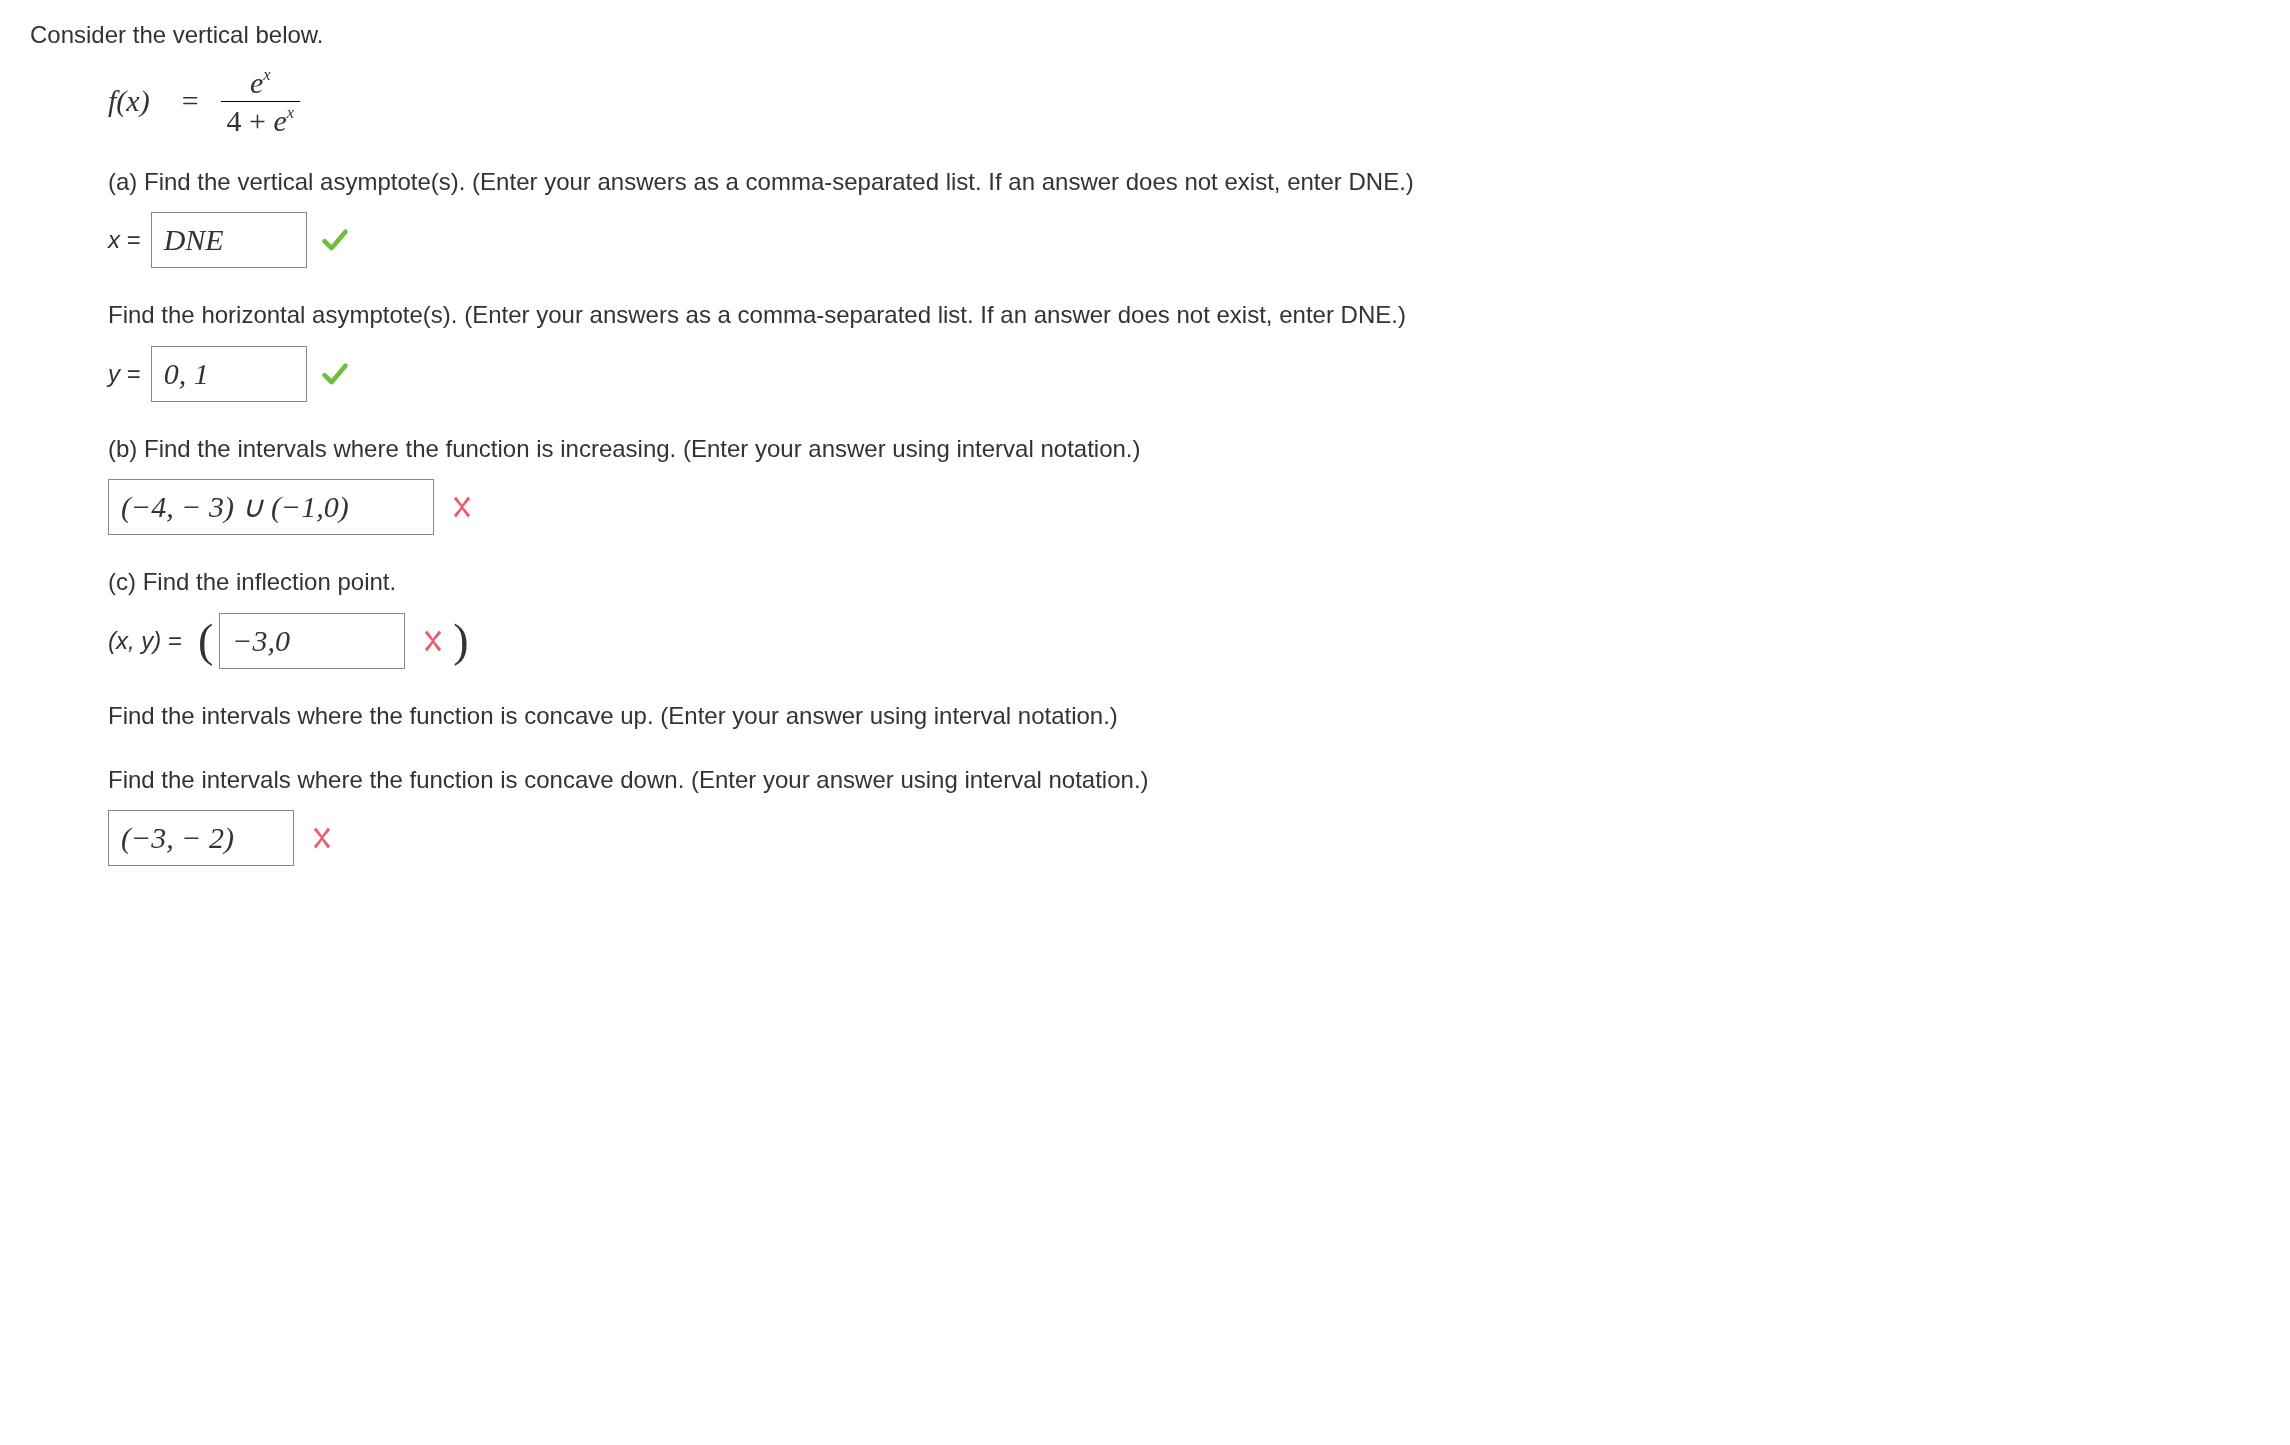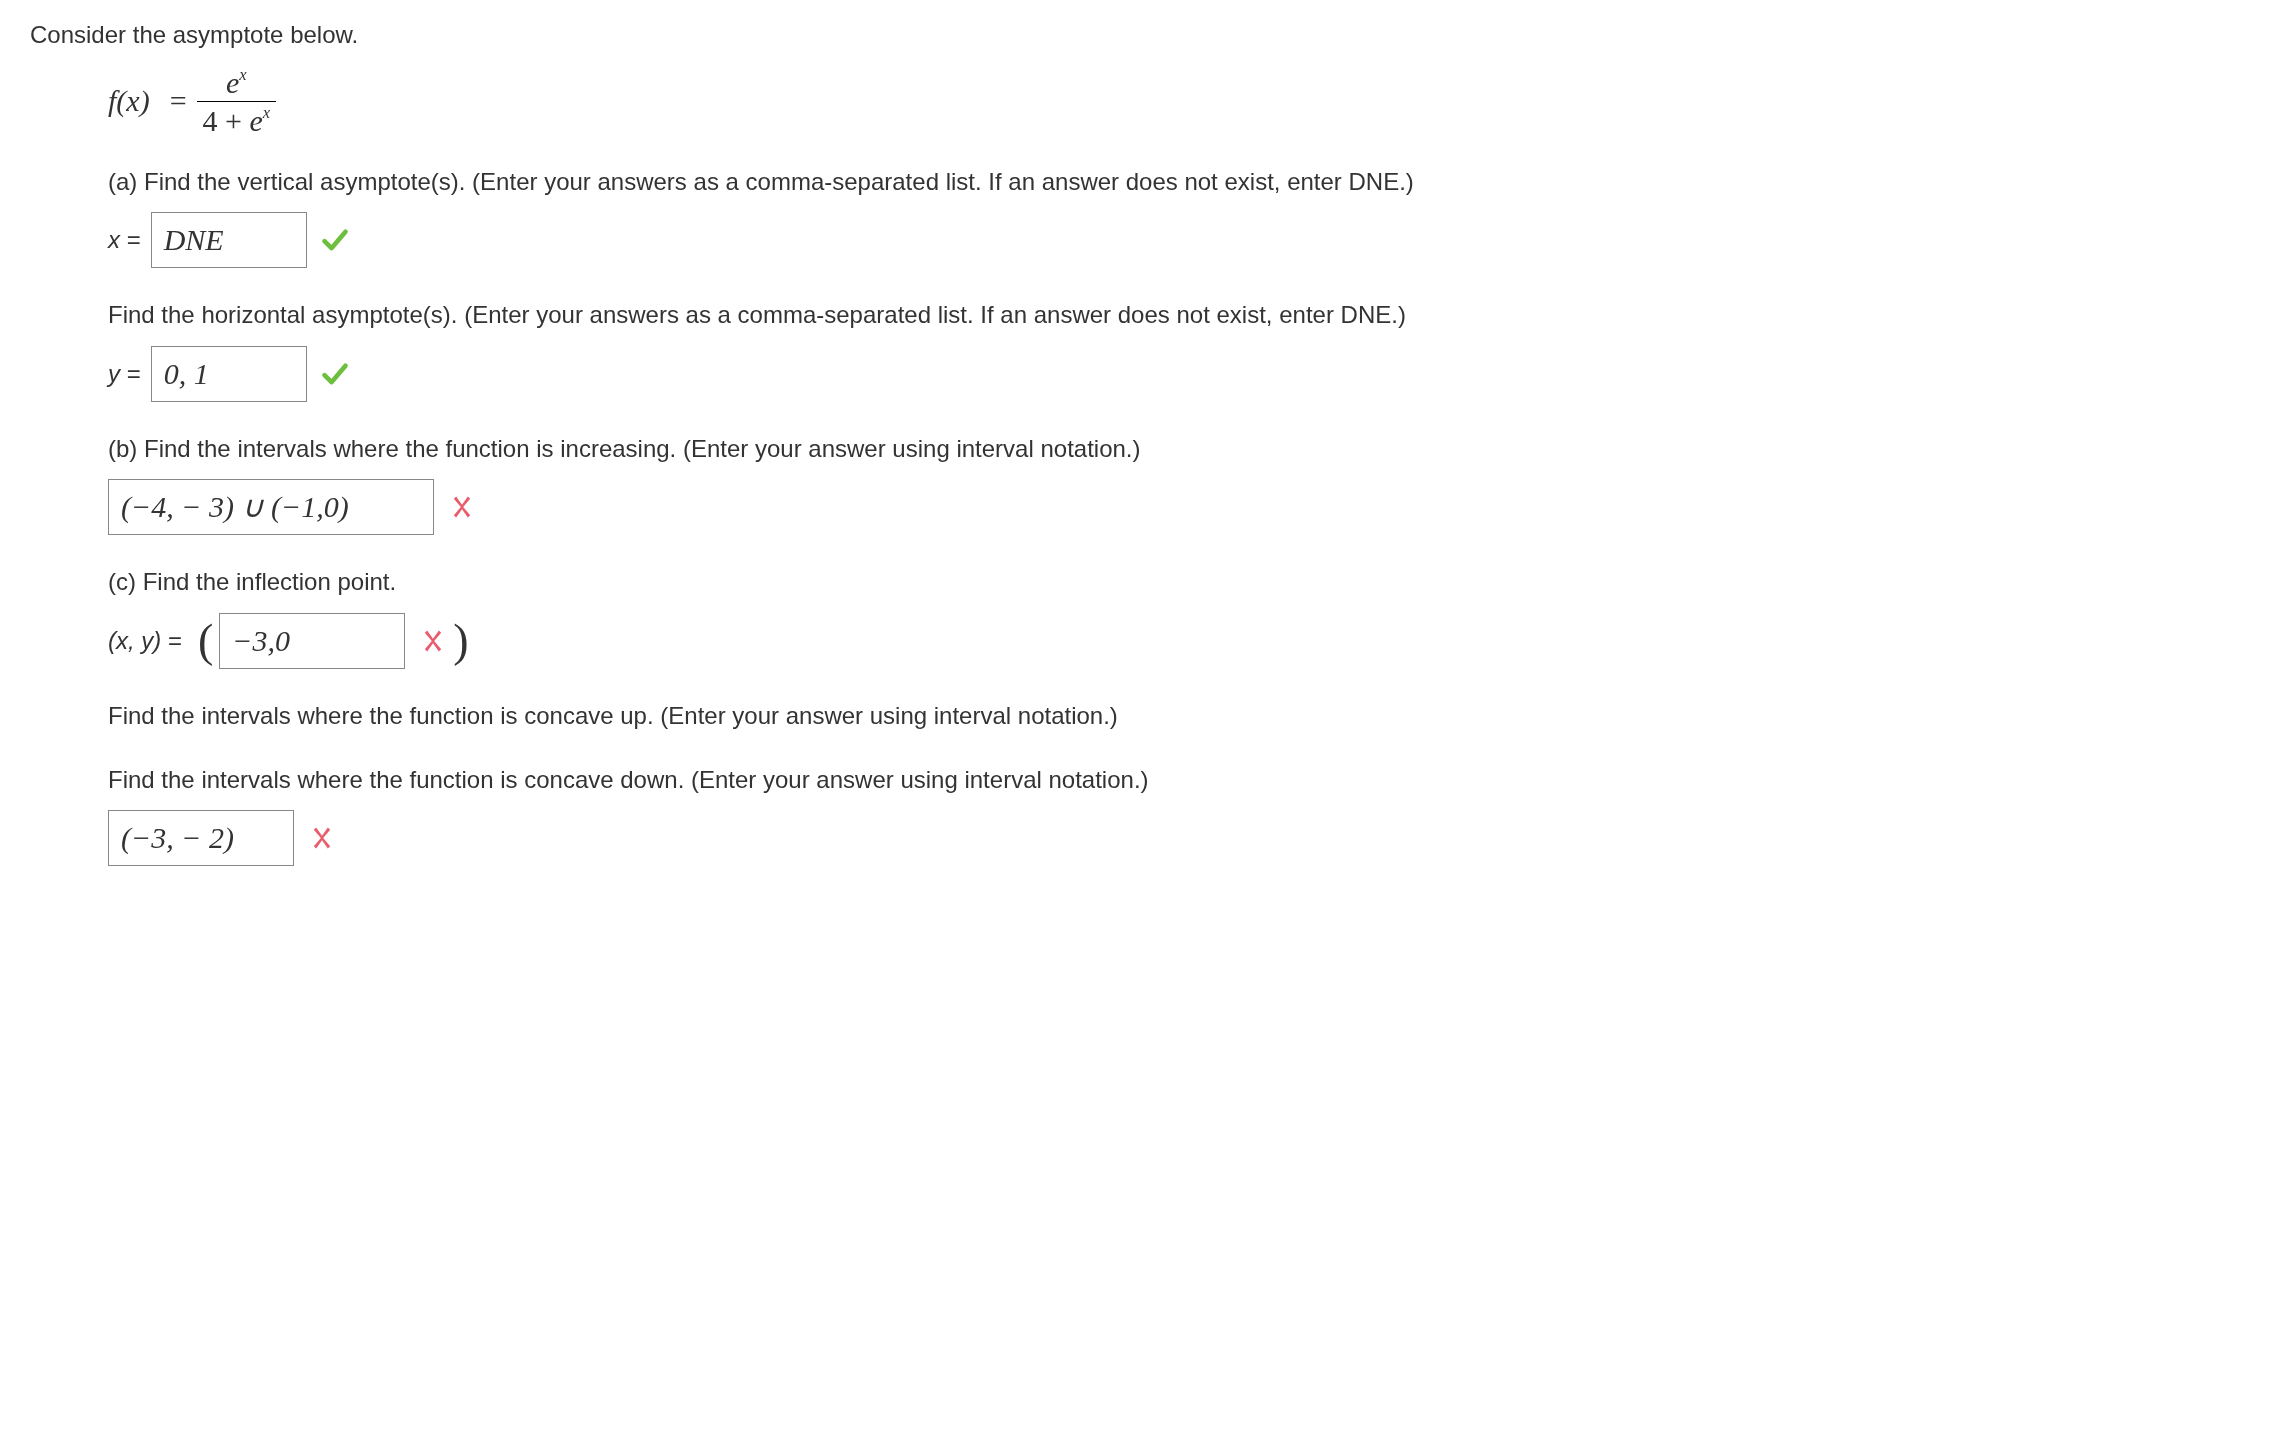--- a/index.html
+++ b/index.html
@@ -17,20 +17,21 @@
   .indent {
     margin-left: 78px;
   }
   .formula {
     font-family: "Times New Roman", Times, serif;
     font-style: italic;
     font-size: 30px;
     display: flex;
     align-items: center;
     margin: 14px 0 28px 0;
+    gap: 12px;
   }
   .fx { margin-right: 10px; }
   .eq { font-style: normal; margin: 0 10px; }
   .frac {
     display: inline-flex;
     flex-direction: column;
     align-items: center;
     line-height: 1.1;
   }
   .frac .num { padding: 0 6px 2px; }
@@ -73,21 +74,21 @@
     height: 28px;
     margin-left: 14px;
     flex-shrink: 0;
   }
   .check svg { stroke: #6fbf3f; }
   .cross svg { fill: #e85c6b; }
 </style>
 </head>
 <body>
 
-<div class="intro">Consider the asymptote below.</div>
+<div class="intro">Consider the vertical below.</div>
 
 <div class="indent">
   <div class="formula">
     <span class="fx">f(x)</span>
     <span class="eq">=</span>
     <span class="frac">
       <span class="num">
         <span>e</span><sup>x</sup>
       </span>
       <span class="den">

